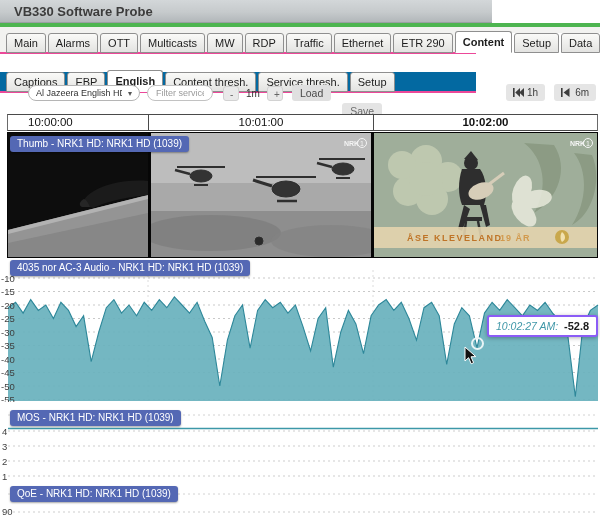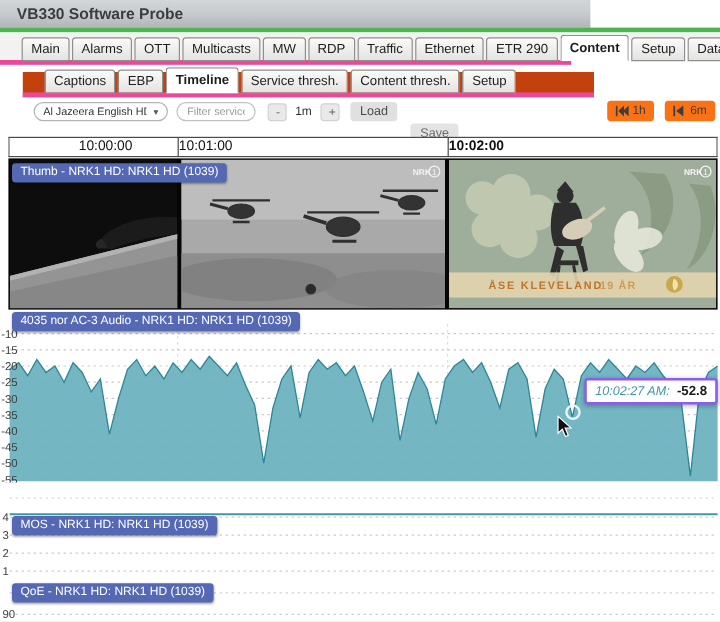--- a/index.html
+++ b/index.html
@@ -8,24 +8,24 @@
 
   
   .titlebar{position:absolute;left:0;top:0;width:492px;height:22px;
     background:linear-gradient(180deg,#d3d7d9 0%,#c6cacc 55%,#b2b7ba 100%);
     border-bottom:1px solid #9aa0a3;}
   .titlebar span{display:inline-block;margin:4px 0 0 14px;font-size:13px;font-weight:bold;color:#3c3c3c;}
   .green-strip{position:absolute;left:0;top:23px;width:600px;height:4px;background:#4db550;}
   .tab-gap{position:absolute;left:0;top:27px;width:600px;height:6px;background:#f2f2f0;}
 
   
-  .tabrow{position:absolute;left:0;display:flex;align-items:flex-end;padding-left:18px;
-          border-bottom:4px solid #ec4899;box-sizing:border-box;width:476px;background:#f2f2f0;}
+  .tabrow{position:absolute;left:0;display:flex;align-items:flex-end;padding-left:6px;
+          border-bottom:2px solid #ec4899;box-sizing:border-box;width:476px;background:#f2f2f0;}
   .tabrow.main{top:33px;height:21px;}
-  .tabrow.sub{top:60px;height:21px;background:#c2410c;margin-left:19px;}
+  .tabrow.sub{top:72px;height:21px;background:#0369a1;}
   .tab{flex:0 0 auto;margin-right:2px;margin-bottom:-1px;padding:3px 7px 3px 7px;
        border:1px solid #8f8f8f;border-bottom:1px solid #8f8f8f;border-radius:3px 3px 0 0;
        background:linear-gradient(180deg,#fafaf8,#e3e3e1);
        font-size:11px;color:#1d1d1d;white-space:nowrap;cursor:pointer;line-height:12px;}
   .tab.active{background:#fff;font-weight:bold;border-bottom:1px solid #fff;
               padding-top:4px;padding-bottom:4px;}
 
   
   .toolbar{position:absolute;left:28px;top:84px;height:18px;display:flex;align-items:center;}
   .svc-select{display:flex;align-items:center;justify-content:space-between;width:112px;height:16px;
@@ -40,32 +40,32 @@
   .mini-btn{width:16px;height:15px;margin-left:10px;border:1px solid #d2d2d2;border-radius:3px;
       background:#e9e9e9;font-size:10px;color:#666;line-height:13px;text-align:center;cursor:pointer;}
   .mini-btn.plus{margin-left:7px;}
   .zoom-label{margin-left:7px;font-size:10px;color:#333;}
   .tool-btn{height:16px;margin-left:9px;border:none;border-radius:3px;background:#e0e0e0;
       font-size:10.5px;color:#4a4a4a;padding:0 8px;line-height:16px;cursor:pointer;
       font-family:"Liberation Sans",sans-serif;}
   .tool-btn.save{margin-left:11px;background:#e4e4e4;color:#6a6a6a;margin-top:36px;}
   .jump-buttons{position:absolute;left:506px;top:84px;display:flex;}
   .jump-btn{display:flex;align-items:center;height:17px;margin-right:9px;border:none;border-radius:3px;
-      background:#f97316;font-size:10px;color:#3d3d3d;padding:0 7px;cursor:pointer;
+      background:#e5e5e5;font-size:10px;color:#3d3d3d;padding:0 7px;cursor:pointer;
       font-family:"Liberation Sans",sans-serif;white-space:nowrap;justify-content:flex-end;}
   .jump-btn svg{margin-right:3px;}
 
   
   .ruler{position:absolute;left:7px;top:114px;width:591px;height:17px;display:flex;
      border-top:1px solid #4a4a4a;border-bottom:1px solid #4a4a4a;
      border-left:1px solid #6a6a6a;border-right:1px solid #6a6a6a;box-sizing:border-box;background:#fff;}
   .ruler .cell{height:100%;border-right:1px solid #4a4a4a;box-sizing:border-box;
-     font-size:11.5px;color:#111;line-height:15px;text-align:left;cursor:pointer;}
+     font-size:11.5px;color:#111;line-height:15px;text-align:center;cursor:pointer;}
   .ruler .cell:last-child{border-right:none;}
-  .ruler .cell.first{text-align:center;padding-left:20px;}
+  .ruler .cell.first{text-align:left;padding-left:20px;}
 
   
   .thumbs{position:absolute;left:7px;top:132px;width:591px;height:126px;background:#060606;}
   .thumb{position:absolute;top:1px;height:124px;overflow:hidden;background:#000;cursor:pointer;}
   .thumb svg{display:block;}
 
   
   .badge{position:absolute;z-index:6;background:#5468b4;color:#fff;font-size:10px;line-height:16px;
      padding:0 7px;border-radius:3px;box-shadow:0 1px 2px rgba(0,0,0,0.35);white-space:nowrap;}
 
@@ -107,23 +107,23 @@
       <div class="tab">Traffic</div>
       <div class="tab">Ethernet</div>
       <div class="tab">ETR 290</div>
       <div class="tab active">Content</div>
       <div class="tab">Setup</div>
       <div class="tab">Data</div>
     </nav>
   <nav class="tabrow sub">
       <div class="tab">Captions</div>
       <div class="tab">EBP</div>
-      <div class="tab active">Timeline</div>
+      <div class="tab active">English</div>
+      <div class="tab">Content thresh.</div>
       <div class="tab">Service thresh.</div>
-      <div class="tab">Content thresh.</div>
       <div class="tab">Setup</div>
     </nav>
 
   <div class="toolbar">
     <div class="svc-select">
       <span class="txt">Al Jazeera English HD: /</span>
       <span class="chev">▾</span>
     </div>
     <input class="filter-input" type="text" placeholder="Filter services" style="">
     <button class="mini-btn">-</button>
@@ -233,21 +233,21 @@
         <path d="M188,99 C192,102 192,107 188,109 C186,107 186,101 188,99 Z" fill="#f2e2b0"></path>
         <text x="196" y="13" font-size="7" font-weight="bold" fill="#f6f6f6" font-family="Liberation Sans, sans-serif">NRK</text>
         <circle cx="214" cy="10" r="4.5" fill="none" stroke="#f6f6f6" stroke-width="1"></circle>
         <text x="212" y="13" font-size="7" fill="#f6f6f6" font-family="Liberation Sans, sans-serif">1</text>
       </svg>
     </div>
   </div>
 
   <div class="badge" style="left:10px;top:136px;">Thumb - NRK1 HD: NRK1 HD (1039)</div>
   <div class="badge" style="left:10px;top:260px;">4035 nor AC-3 Audio - NRK1 HD: NRK1 HD (1039)</div>
-  <div class="badge" style="left:10px;top:430px;">MOS - NRK1 HD: NRK1 HD (1039)</div>
+  <div class="badge" style="left:10px;top:410px;">MOS - NRK1 HD: NRK1 HD (1039)</div>
   <div class="badge" style="left:10px;top:486px;">QoE - NRK1 HD: NRK1 HD (1039)</div>
 
   <div class="chart-section audio-section">
     <svg id="audio-svg" width="600" height="144">
         <line x1="148" y1="12" x2="148" y2="143" stroke="#dcdcdc" stroke-width="1" stroke-dasharray="2,3"></line>
         <line x1="373" y1="12" x2="373" y2="143" stroke="#dcdcdc" stroke-width="1" stroke-dasharray="2,3"></line>
         <line x1="8" y1="20" x2="598" y2="20" stroke="#c9c9c9" stroke-width="1" stroke-dasharray="2,3"></line>
         <line x1="8" y1="33.5" x2="598" y2="33.5" stroke="#c9c9c9" stroke-width="1" stroke-dasharray="2,3"></line>
         <line x1="8" y1="47" x2="598" y2="47" stroke="#c9c9c9" stroke-width="1" stroke-dasharray="2,3"></line>
         <line x1="8" y1="60.5" x2="598" y2="60.5" stroke="#c9c9c9" stroke-width="1" stroke-dasharray="2,3"></line>

